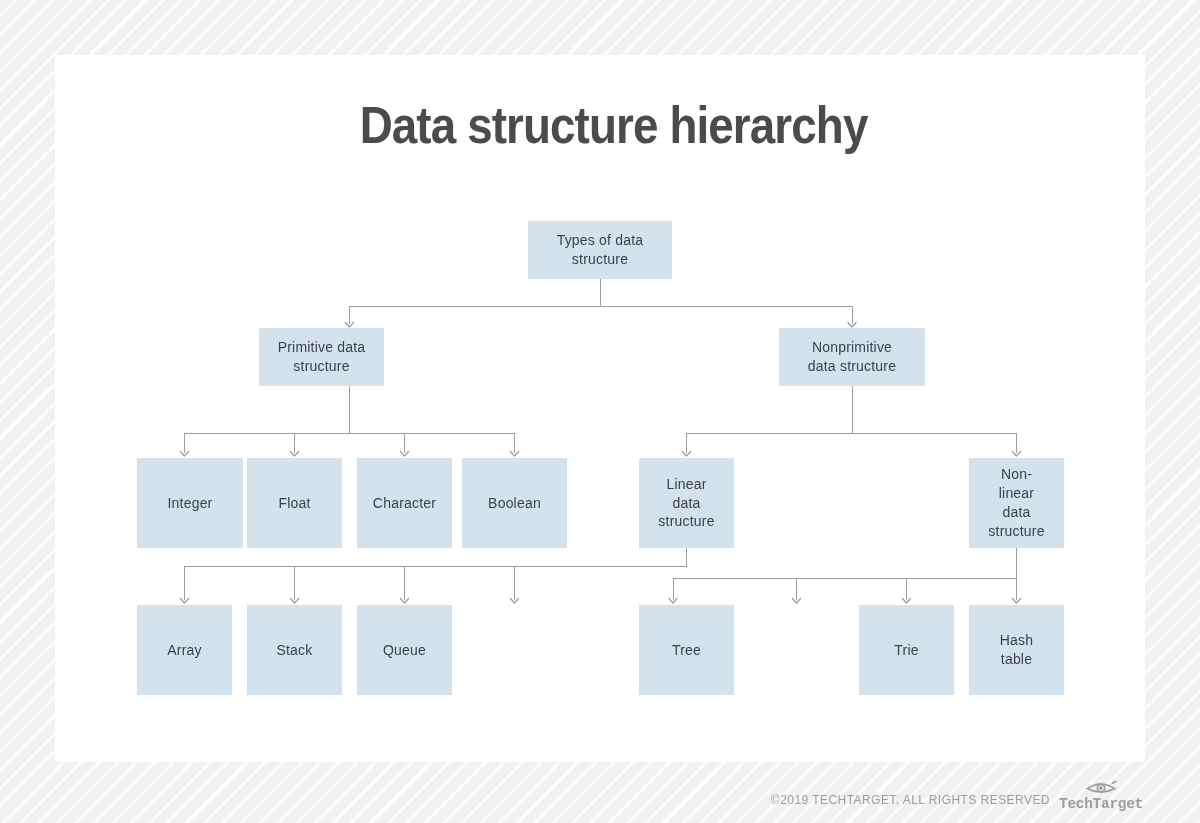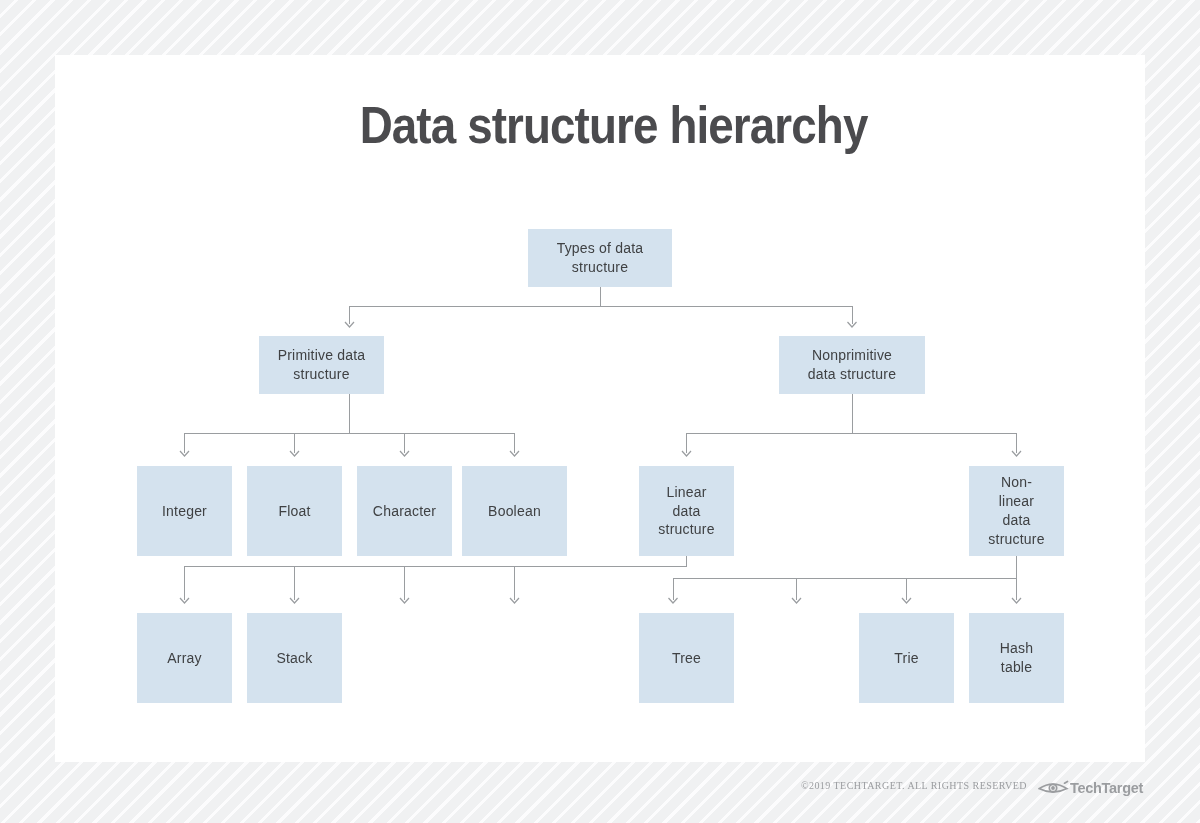--- a/index.html
+++ b/index.html
@@ -21,26 +21,26 @@
     display:inline-block;font-size:52px;font-weight:700;color:var(--title);
     letter-spacing:-1px;transform:scaleX(.88);transform-origin:center;line-height:1;
   }
   svg.connectors{position:absolute;left:0;top:0;width:1200px;height:823px;pointer-events:none;}
   svg.connectors path{stroke:var(--line);fill:none;}
   svg.connectors path.l{stroke-width:1;shape-rendering:crispEdges;}
   svg.connectors path.a{stroke-width:1.2;}
   .node{
     position:absolute;background:var(--box);
     display:flex;align-items:center;justify-content:center;text-align:center;
-    font-size:14px;line-height:1.35;color:var(--boxtext);letter-spacing:.2px;margin-top:8px;
+    font-size:14px;line-height:1.35;color:var(--boxtext);letter-spacing:.2px;
   }
   .node span{white-space:pre-line;}
   .footer{position:absolute;top:780px;right:57px;display:flex;align-items:flex-end;gap:9px;}
-  .copyright{font-size:10px;color:var(--foot);letter-spacing:.45px;line-height:1;padding-bottom:6px;white-space:nowrap;font-family:Liberation Serif, serif;}
-  .brand{display:flex;flex-direction:row;align-items:center;line-height:1;}
+  .copyright{font-size:12px;color:var(--foot);letter-spacing:.45px;line-height:1;padding-bottom:6px;white-space:nowrap;}
+  .brand{display:flex;flex-direction:column;align-items:center;line-height:1;font-family:Liberation Mono, monospace;}
   .brand .eye{display:block;margin-bottom:1px;}
   .brand .eye path,.brand .eye circle.o{stroke:var(--foot);fill:none;stroke-width:1.7;stroke-linecap:round;}
   .brand .eye circle.p{fill:var(--foot);}
   .brandname{font-size:14.5px;font-weight:700;color:var(--foot);letter-spacing:-.3px;}
 </style>
 </head>
 <body>
 
 <div class="page">
   <div class="panel"></div>
@@ -85,21 +85,21 @@
 
   <div class="node" style="left:259px;top:328px;width:125px;height:58px">
     <span>Primitive data
 structure</span>
   </div>
   <div class="node" style="left:779px;top:328px;width:146px;height:58px">
     <span>Nonprimitive
 data structure</span>
   </div>
 
-  <div class="node" style="left:137px;top:458px;width:95px;height:90px">
+  <div class="node" style="left:137px;top:458px;width:106px;height:90px">
     <span>Integer</span>
   </div>
   <div class="node" style="left:247px;top:458px;width:95px;height:90px">
     <span>Float</span>
   </div>
   <div class="node" style="left:357px;top:458px;width:95px;height:90px">
     <span>Character</span>
   </div>
   <div class="node" style="left:462px;top:458px;width:105px;height:90px">
     <span>Boolean</span>
@@ -116,20 +116,23 @@
 data
 structure</span>
   </div>
 
   <div class="node" style="left:137px;top:605px;width:95px;height:90px">
     <span>Array</span>
   </div>
   <div class="node" style="left:247px;top:605px;width:95px;height:90px">
     <span>Stack</span>
   </div>
+  <div class="node" style="left:357px;top:605px;width:95px;height:90px">
+    <span>Queue</span>
+  </div>
 
   <div class="node" style="left:639px;top:605px;width:95px;height:90px">
     <span>Tree</span>
   </div>
   <div class="node" style="left:859px;top:605px;width:95px;height:90px">
     <span>Trie</span>
   </div>
   <div class="node" style="left:969px;top:605px;width:95px;height:90px">
     <span>Hash
 table</span>

